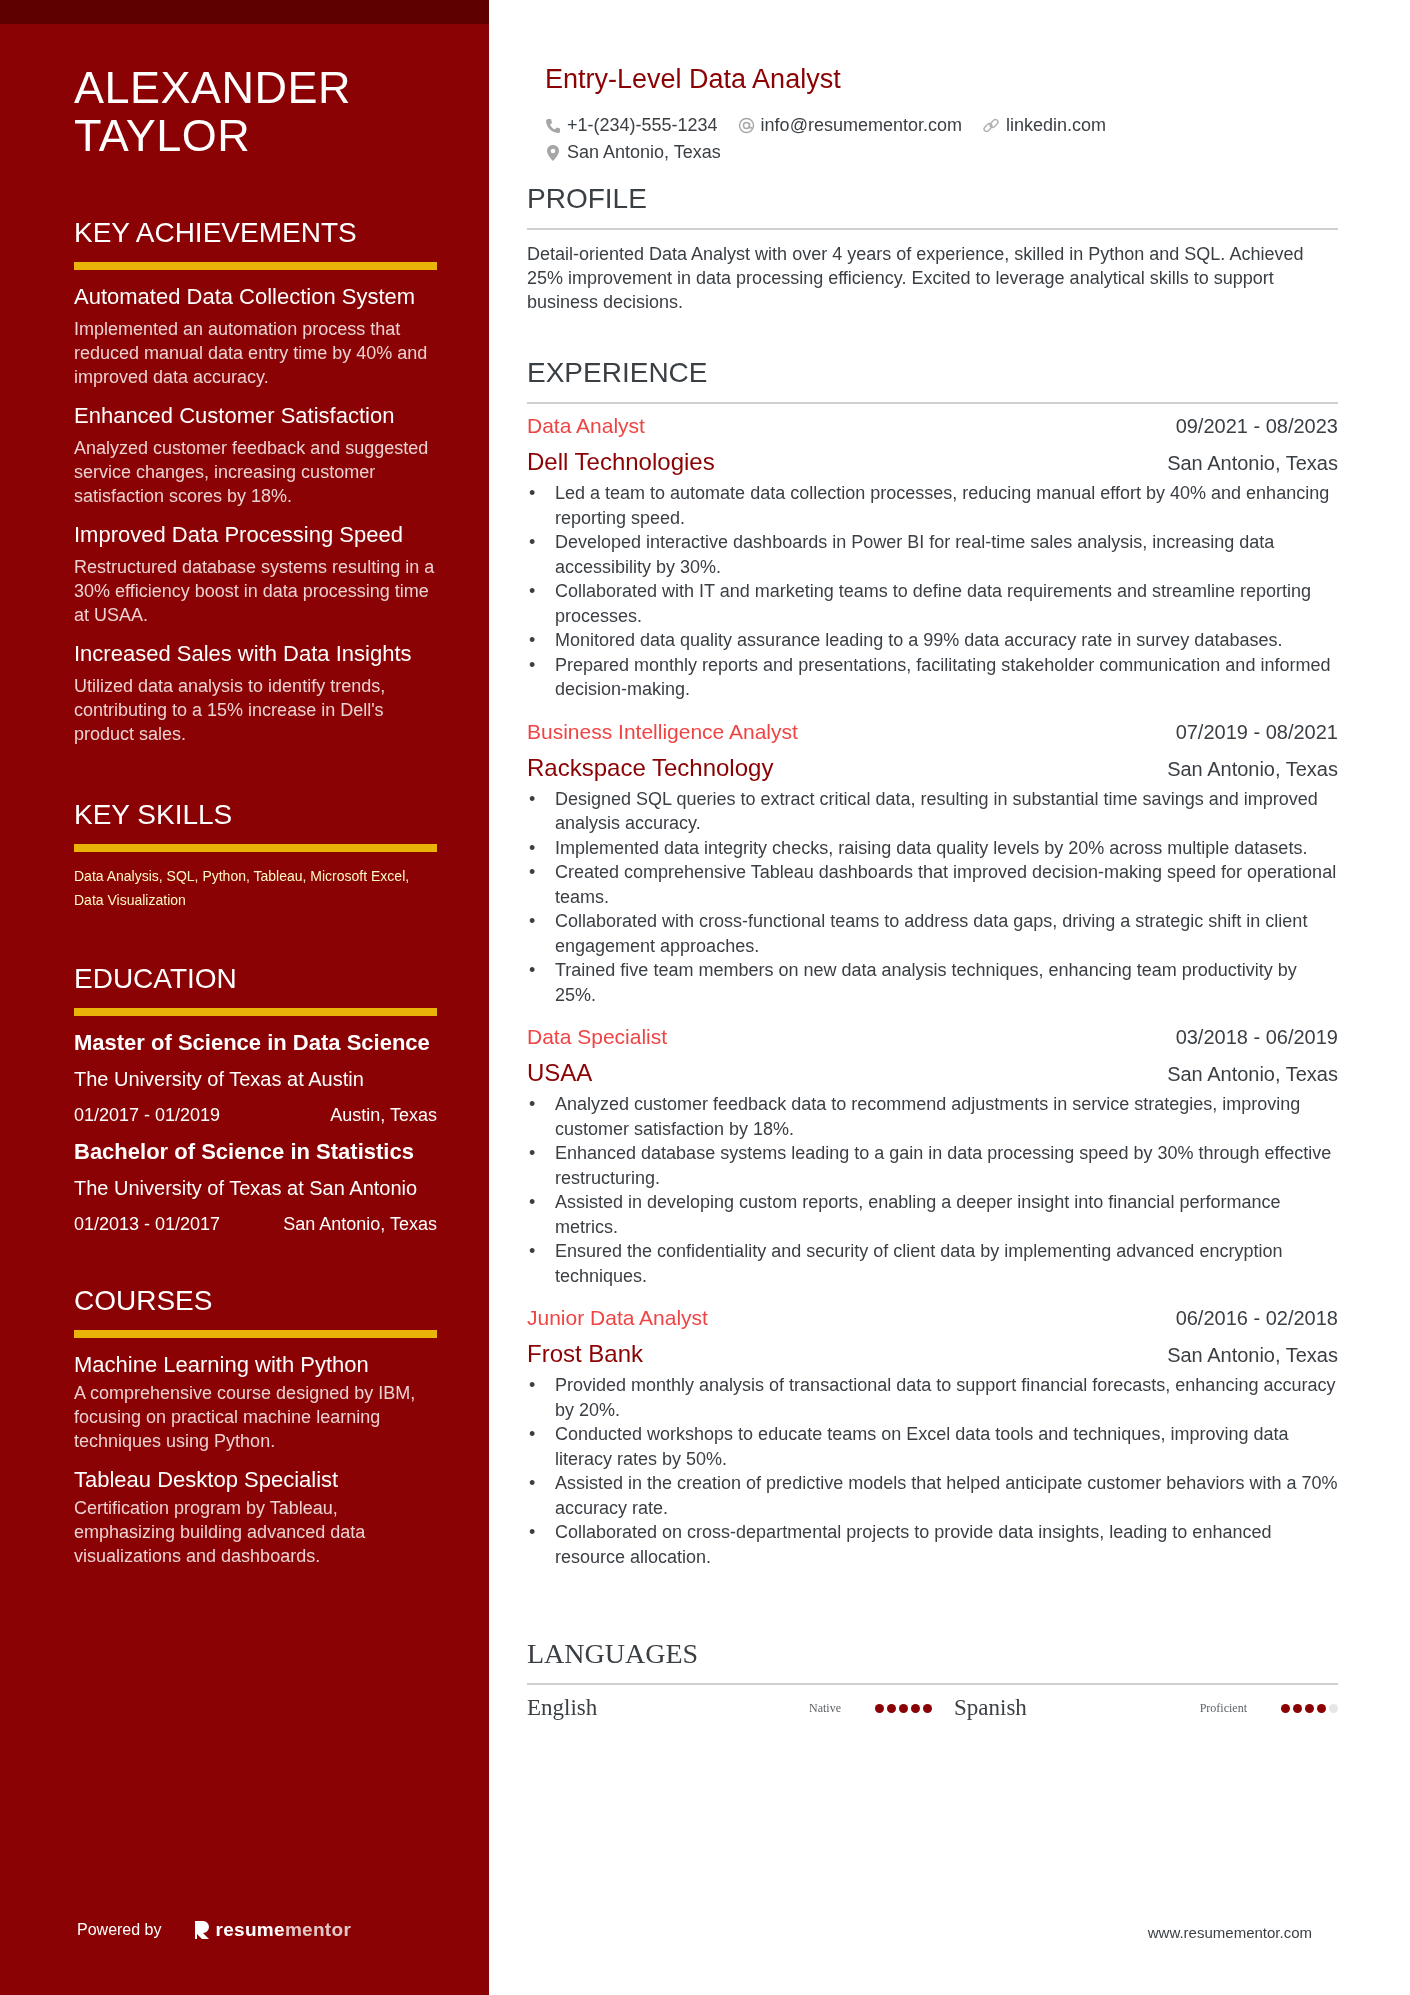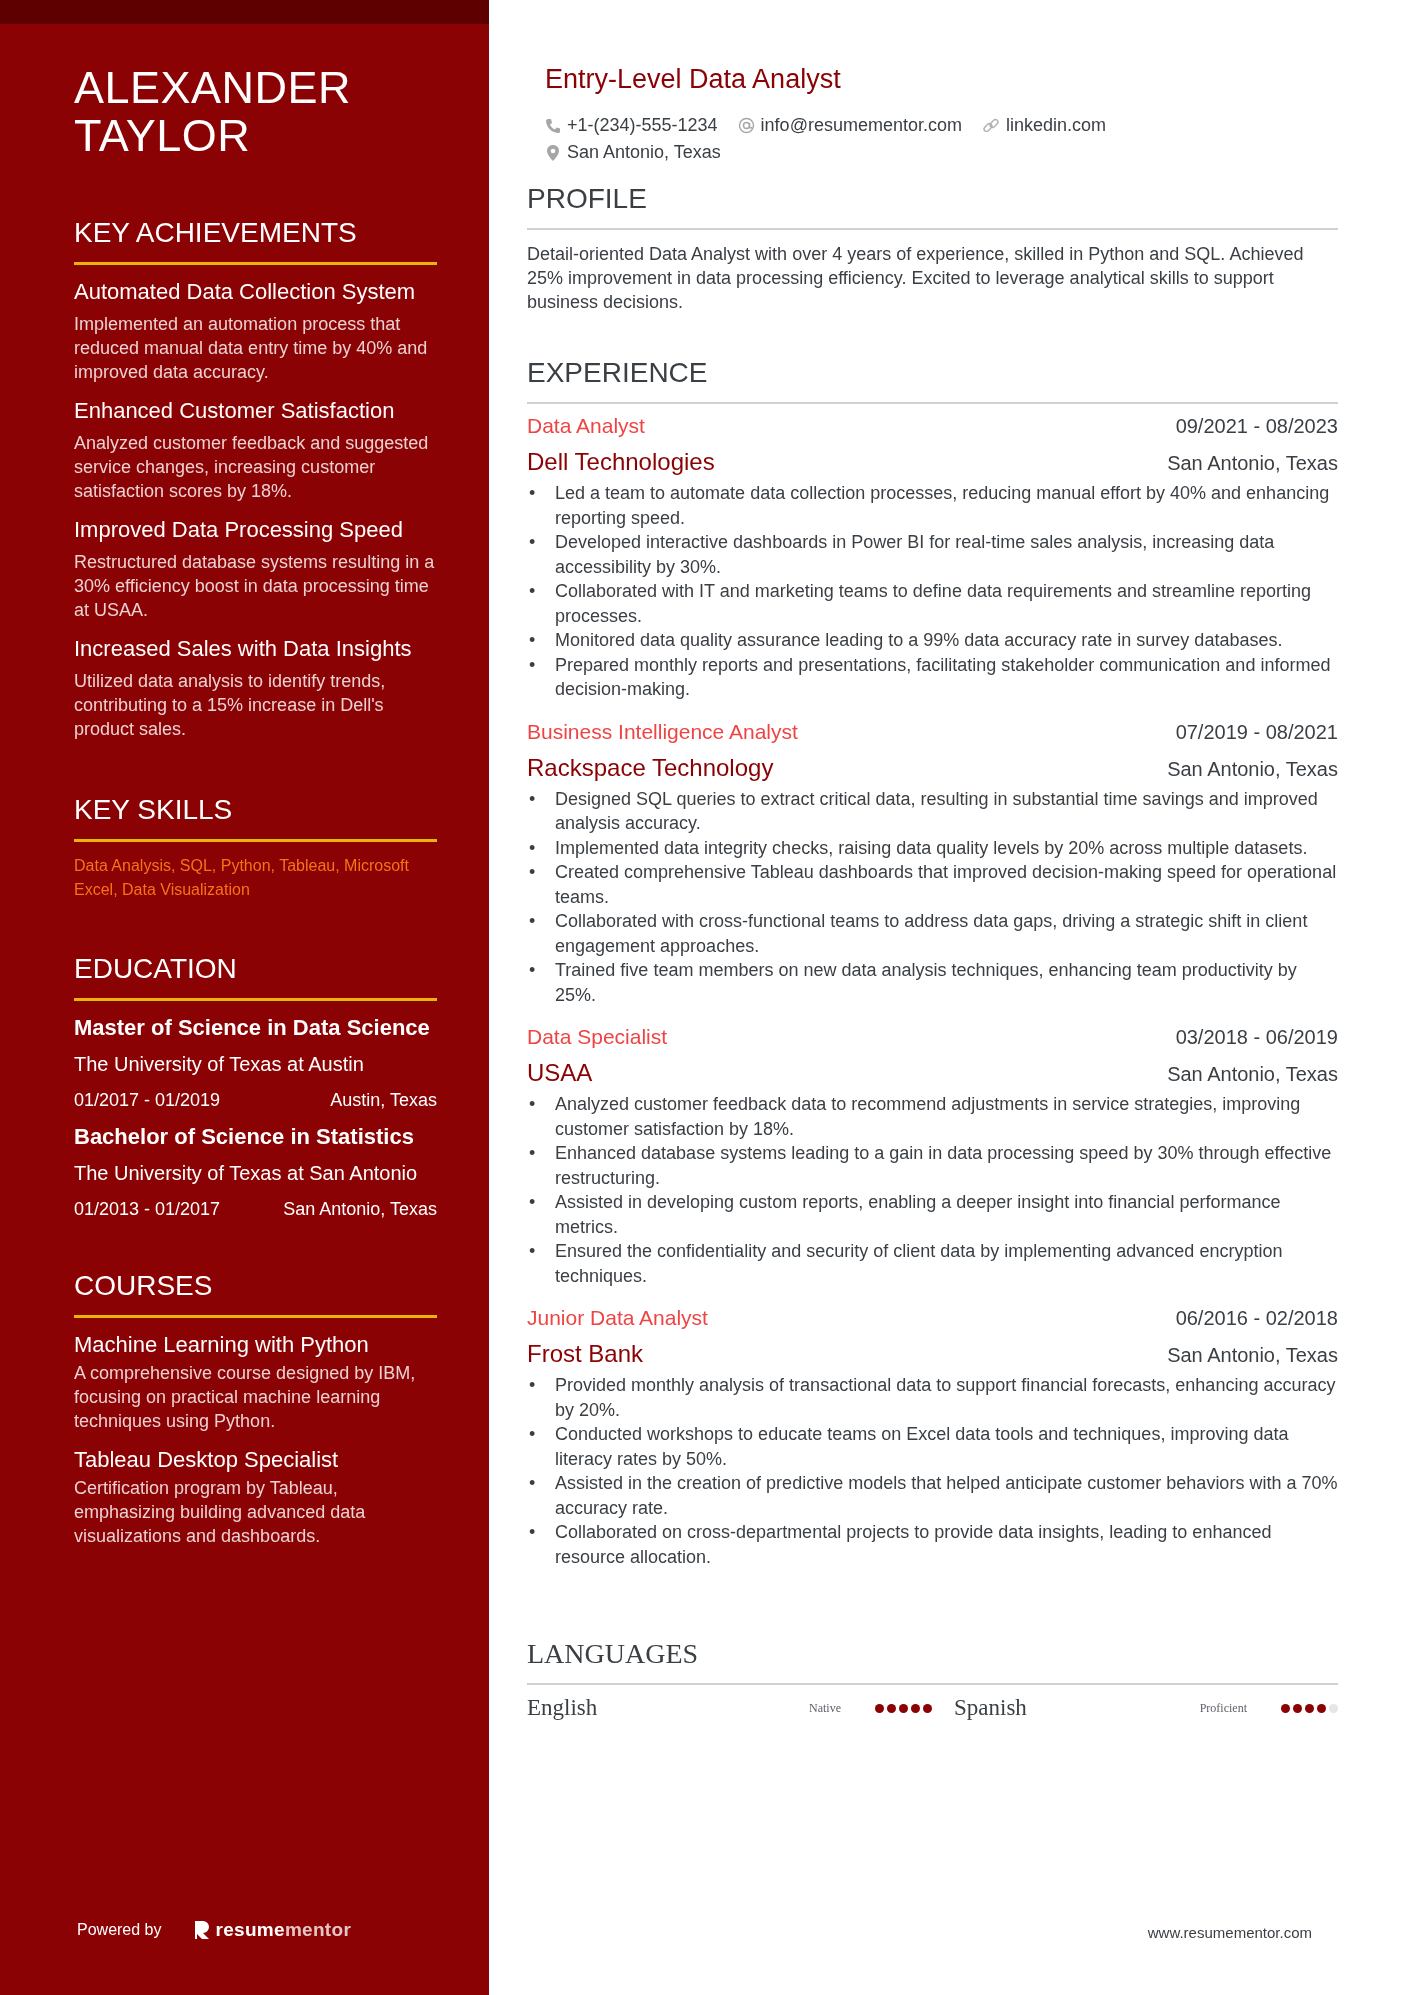--- a/index.html
+++ b/index.html
@@ -16,27 +16,27 @@
   .sidebar-topbar { height: 24px; background: #5e0000; width: 100%; }
   .sidebar-inner { padding: 40px 0 0 74px; width: 437px; }
   .name {
     font-size: 45px; line-height: 48px; letter-spacing: 0.5px; font-weight: 400;
     text-transform: uppercase; margin-top: 0;
   }
   .sb-section { margin-top: 60px; }
   .sb-section.first { margin-top: 56px; }
   .sb-heading {
     font-size: 28px; line-height: 34px; font-weight: 400; text-transform: uppercase;
-    padding-bottom: 12px; border-bottom: 3px solid #eab308; margin-bottom: 12px;
+    padding-bottom: 12px; border-bottom: 8px solid #eab308; margin-bottom: 12px;
     width: 363px;
   }
   .ach-title { font-size: 22px; line-height: 29px; margin-top: 12px; }
   .ach-title:first-child { margin-top: 0; }
   .ach-desc { font-size: 18px; line-height: 24px; color: #ecd2d2; margin-top: 6px; }
-  .skills-text { font-size: 16px; line-height: 24px; color: #f97316; margin-top: 0; }
+  .skills-text { font-size: 14px; line-height: 24px; color: #fef9c3; margin-top: 0; }
   .edu-degree { font-size: 22px; line-height: 30px; font-weight: 700; margin-top: 10px; }
   .edu-degree.first { margin-top: 0; }
   .edu-school { font-size: 20px; line-height: 27px; margin-top: 8px; }
   .edu-row { display: flex; justify-content: space-between; font-size: 18px; line-height: 24px; margin-top: 10px; width: 363px; }
   .course-title { font-size: 22px; line-height: 29px; margin-top: 12px; }
   .course-title.first { margin-top: 0; }
   .course-desc { font-size: 18px; line-height: 24px; color: #ecd2d2; margin-top: 2px; }
 
   .powered {
     position: absolute; left: 77px; bottom: 54px; display: flex; align-items: center;

